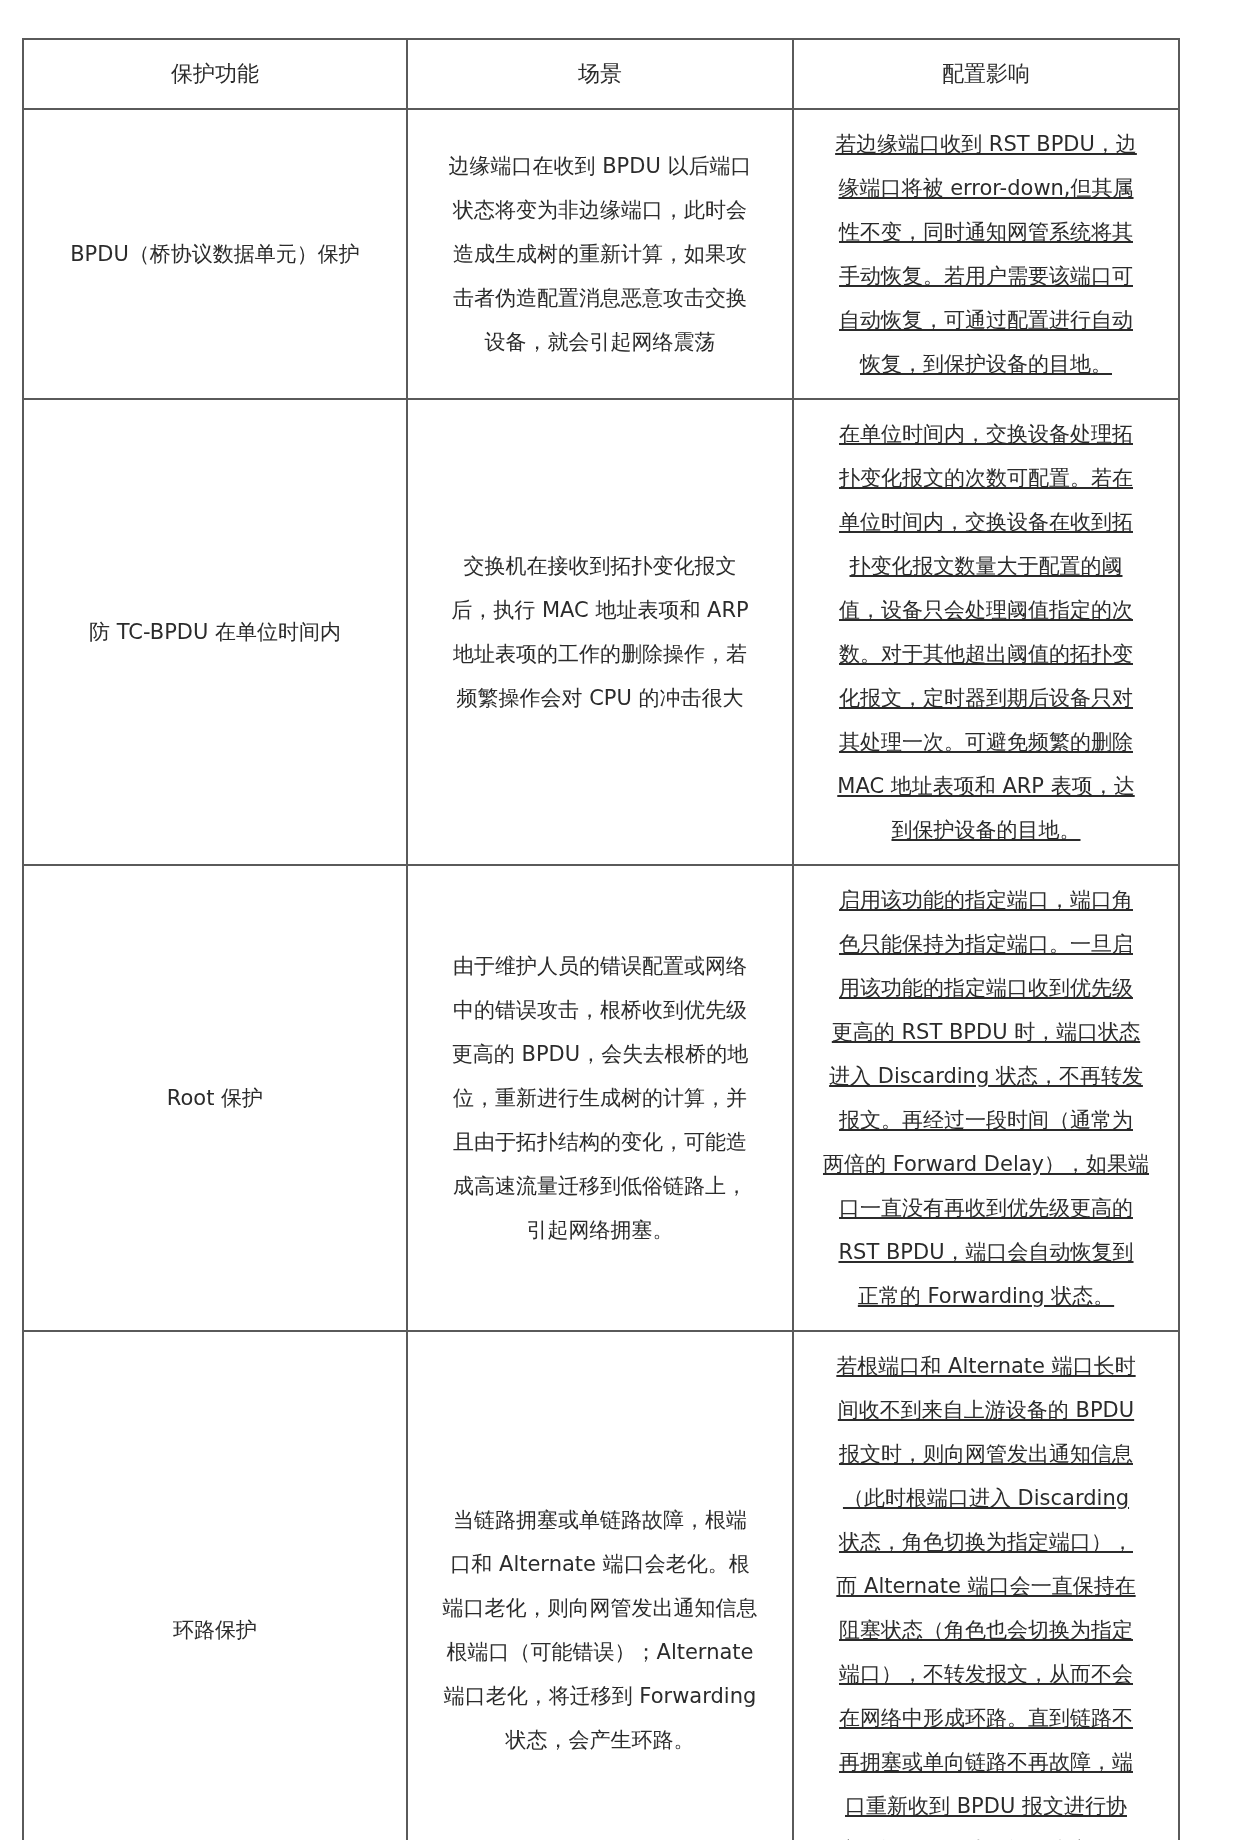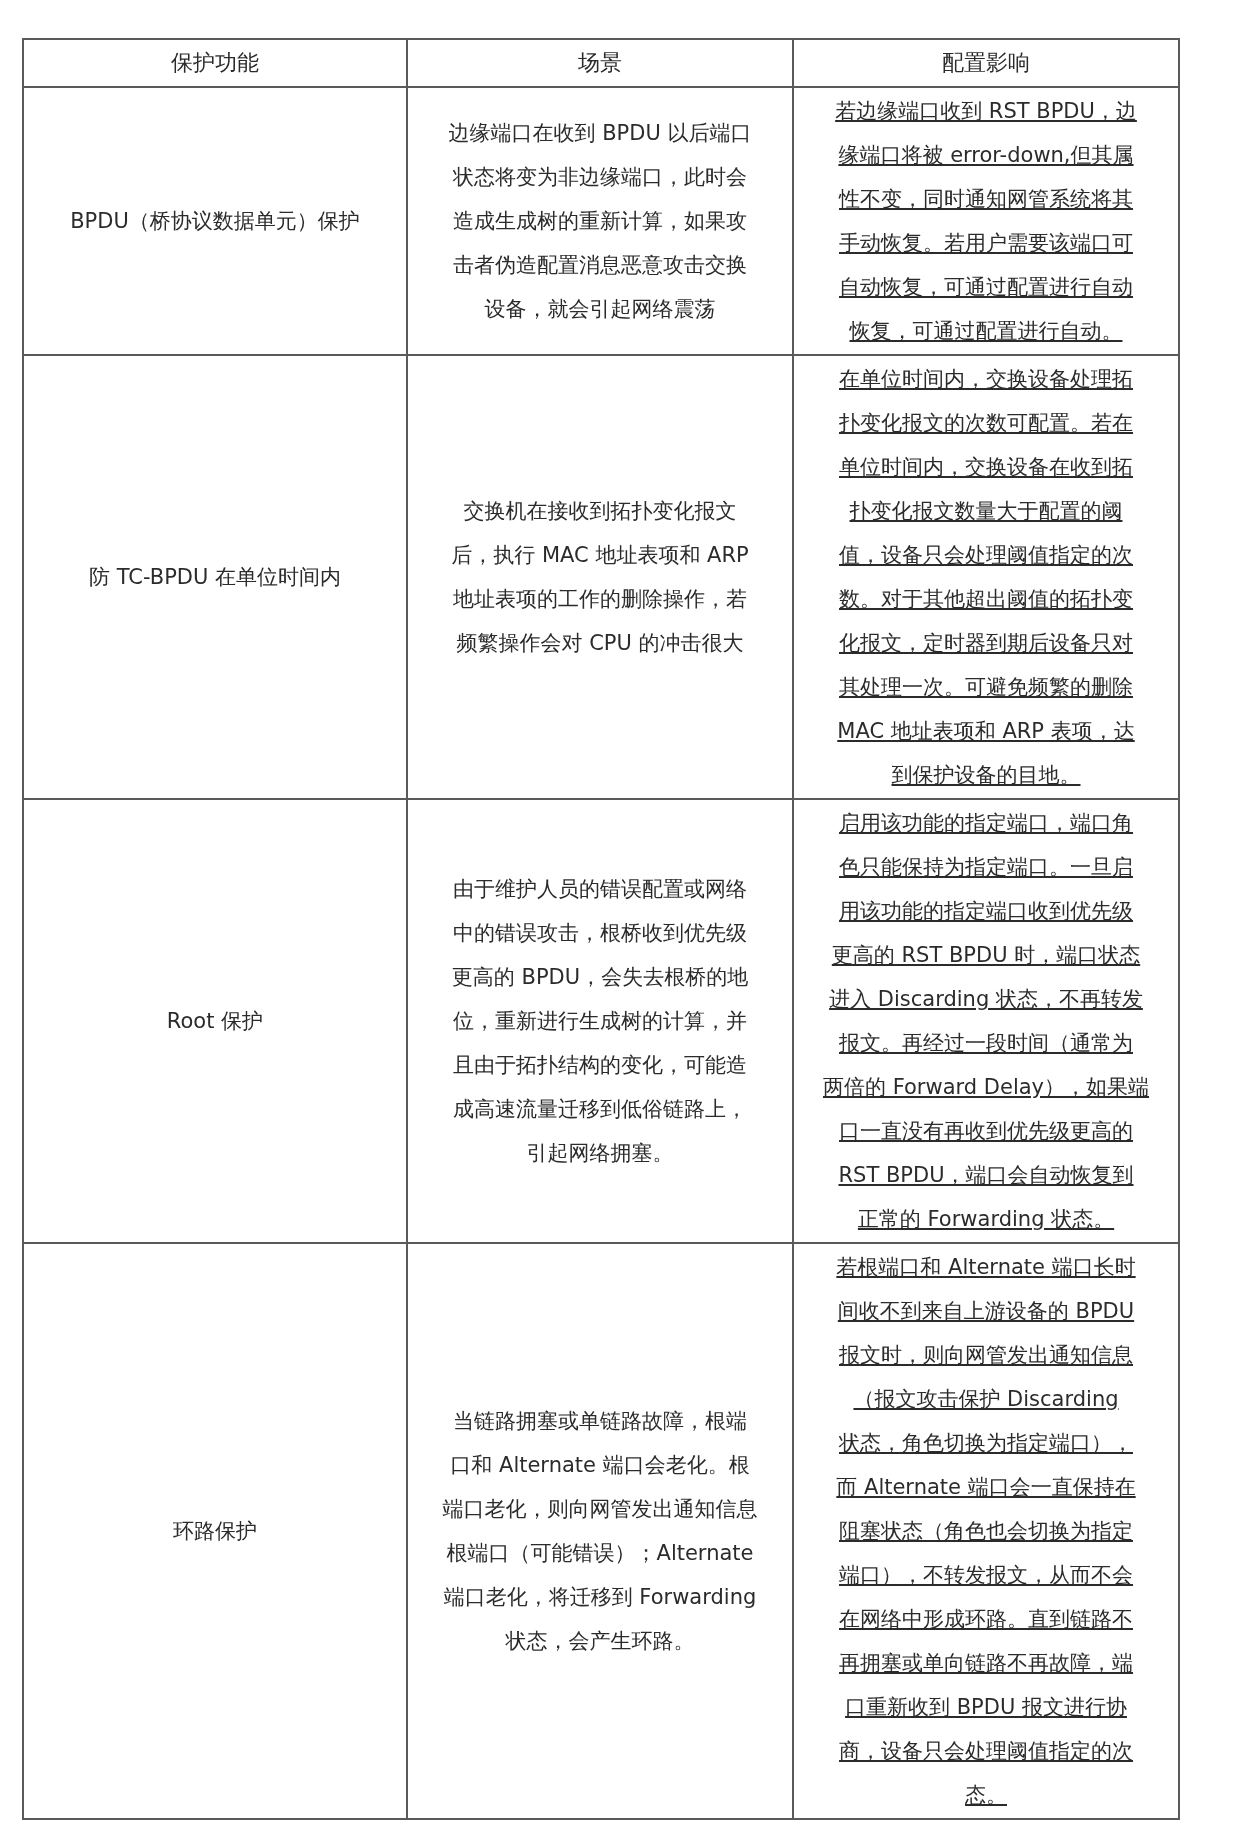--- a/index.html
+++ b/index.html
@@ -8,21 +8,21 @@
   table.doc {
     position: absolute; left: 22px; top: 38px;
     width: 1156px; border-collapse: collapse; table-layout: fixed;
   }
   table.doc col.c1 { width: 384px; }
   table.doc col.c2 { width: 386px; }
   table.doc col.c3 { width: 386px; }
   table.doc th, table.doc td {
     border: 2px solid #5a5a5a; text-align: center; vertical-align: middle;
     font-weight: normal; font-size: 21px; line-height: 44px;
-    padding: 1px 14px; box-sizing: border-box; word-break: break-all;
+    padding: 12px 14px; box-sizing: border-box; word-break: break-all;
   }
   table.doc th { height: 46px; font-size: 22px; }
   tr.r1 td { height: 261px; }
   tr.r2 td { height: 438px; margin-left: 40px; }
   tr.r3 td { height: 439px; }
   tr.r4 td { height: 562px; margin-top: 15px; }
   td.c3cell { padding: 0 10px; text-decoration: underline; }
   .line { display: block; white-space: nowrap; }
 </style>
 </head>
@@ -50,21 +50,21 @@
           <span class="line">造成生成树的重新计算，如果攻</span>
           <span class="line">击者伪造配置消息恶意攻击交换</span>
           <span class="line">设备，就会引起网络震荡</span>
         </td>
     <td class="c3cell">
           <span class="line">若边缘端口收到 RST BPDU，边</span>
           <span class="line">缘端口将被 error-down,但其属</span>
           <span class="line">性不变，同时通知网管系统将其</span>
           <span class="line">手动恢复。若用户需要该端口可</span>
           <span class="line">自动恢复，可通过配置进行自动</span>
-          <span class="line">恢复，可通过配置进行自动。</span>
+          <span class="line">恢复，到保护设备的目地。</span>
         </td>
   </tr>
       <tr class="r2">
     <td><span>防 TC-BPDU 在单位时间内</span></td>
     <td>
           <span class="line">交换机在接收到拓扑变化报文</span>
           <span class="line">后，执行 MAC 地址表项和 ARP</span>
           <span class="line">地址表项的工作的删除操作，若</span>
           <span class="line">频繁操作会对 CPU 的冲击很大</span>
         </td>
@@ -112,21 +112,21 @@
           <span class="line">口和 Alternate 端口会老化。根</span>
           <span class="line">端口老化，则向网管发出通知信息</span>
           <span class="line">根端口（可能错误）；Alternate</span>
           <span class="line">端口老化，将迁移到 Forwarding</span>
           <span class="line">状态，会产生环路。</span>
         </td>
     <td class="c3cell">
           <span class="line">若根端口和 Alternate 端口长时</span>
           <span class="line">间收不到来自上游设备的 BPDU</span>
           <span class="line">报文时，则向网管发出通知信息</span>
-          <span class="line">（报文攻击保护 Discarding</span>
+          <span class="line">（此时根端口进入 Discarding</span>
           <span class="line">状态，角色切换为指定端口），</span>
           <span class="line">而 Alternate 端口会一直保持在</span>
           <span class="line">阻塞状态（角色也会切换为指定</span>
           <span class="line">端口），不转发报文，从而不会</span>
           <span class="line">在网络中形成环路。直到链路不</span>
           <span class="line">再拥塞或单向链路不再故障，端</span>
           <span class="line">口重新收到 BPDU 报文进行协</span>
           <span class="line">商，设备只会处理阈值指定的次</span>
           <span class="line">态。</span>
         </td>

